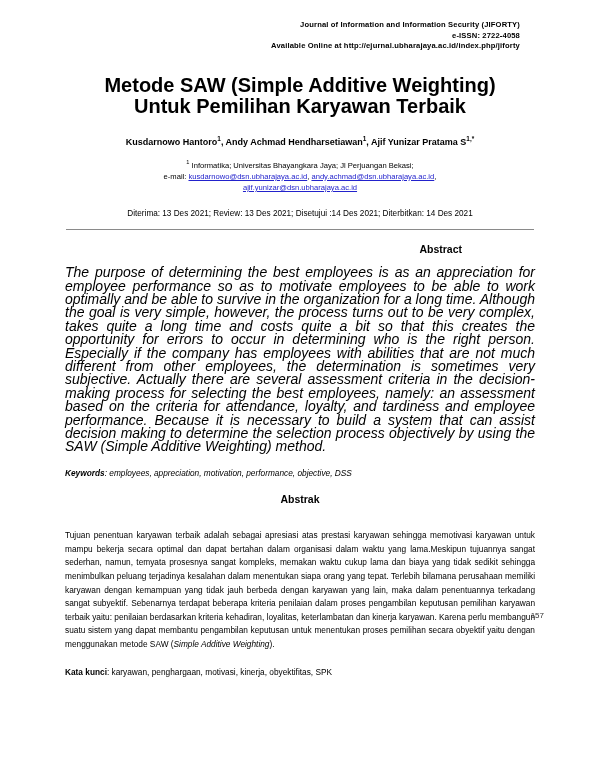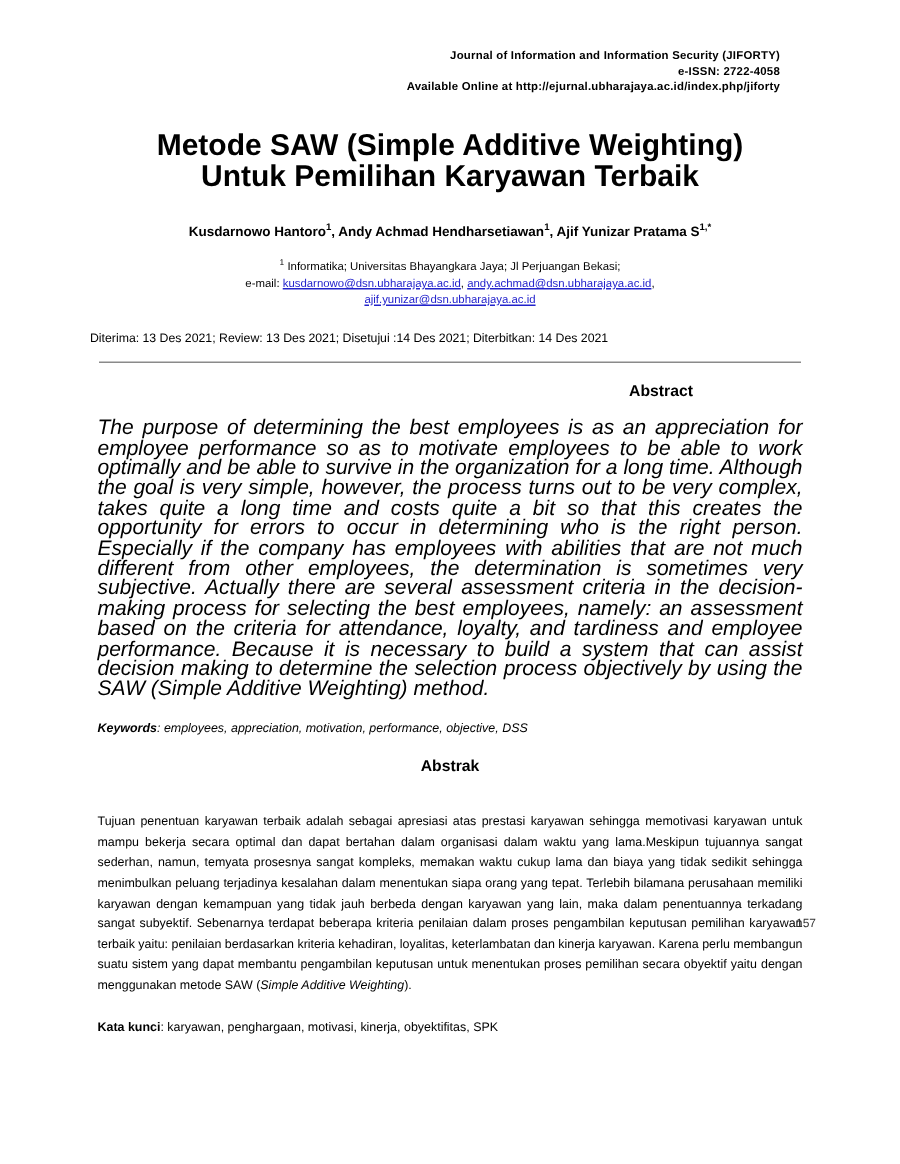--- a/index.html
+++ b/index.html
@@ -14,21 +14,21 @@
     color: #000000;
     position: relative;
     overflow: hidden;
   }
 
   .page {
     position: relative;
     width: 600px;
     height: 648px;
     box-sizing: border-box;
-    padding: 32px 60px 0 60px;
+    padding: 20px 60px 0 60px;
   }
 
   
   .masthead {
     text-align: right;
     font-weight: bold;
     font-size: 7.6px;
     line-height: 10.5px;
     letter-spacing: 0.15px;
     margin: 0 0 0 0;
@@ -71,21 +71,21 @@
   }
 
   .correspondence {
     text-align: center;
     font-size: 7.6px;
     line-height: 11.2px;
     margin: 13px 0 0 0;
   }
 
   .dates {
-    text-align: left;
+    text-align: center;
     font-size: 8.2px;
     line-height: 12px;
     margin: 15px 0 0 0;
   }
 
   hr.rule {
     border: none;
     border-top: 1.4px solid #8a8a8a;
     margin: 9px 6px 0 6px;
   }

